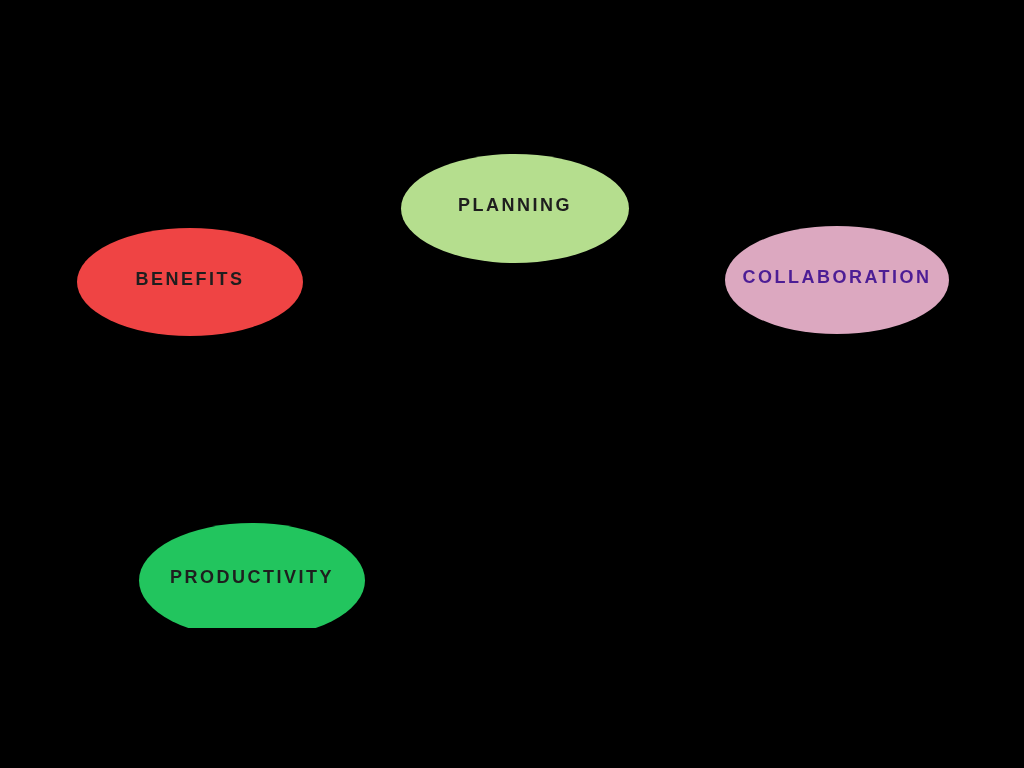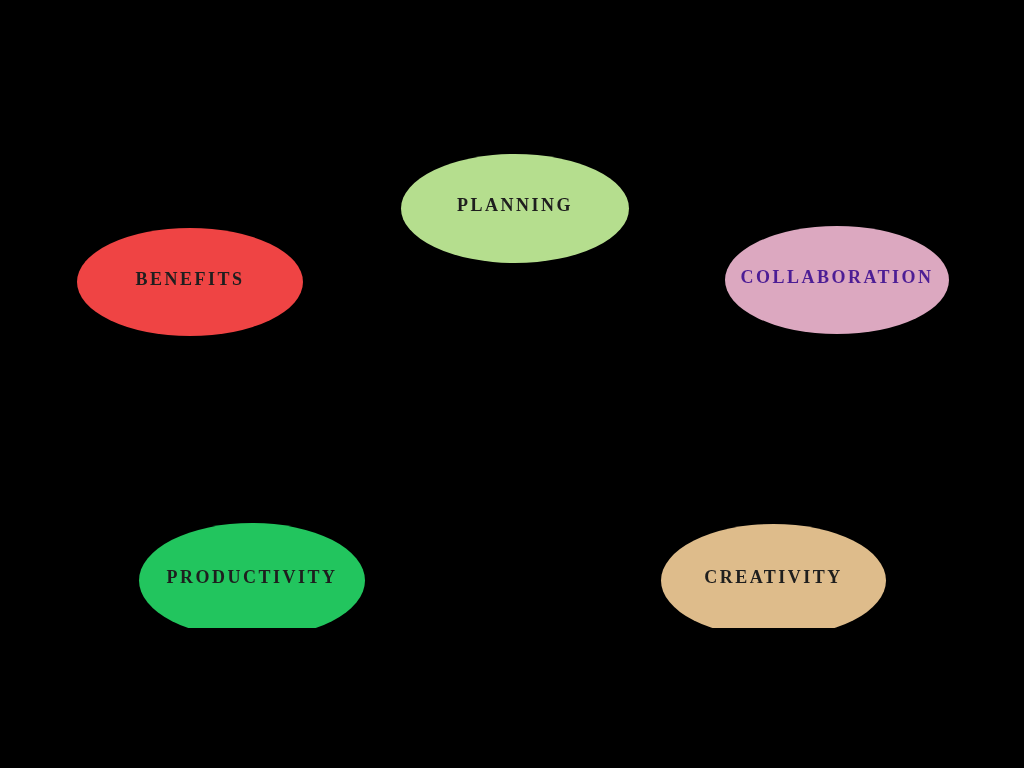--- a/index.html
+++ b/index.html
@@ -6,21 +6,21 @@
     margin: 0;
     padding: 0;
     background: #000000;
   }
   .canvas {
     position: relative;
     width: 1024px;
     height: 628px;
     background: #000000;
     overflow: hidden;
-    font-family: Liberation Serif, serif;
+    font-family: Liberation Sans, sans-serif;
   }
   .node {
     position: absolute;
     border-radius: 50%;
     display: flex;
     align-items: center;
     justify-content: center;
     cursor: pointer;
   }
   .node .label {
@@ -53,17 +53,14 @@
   </div>
 
   <div class="node node-collaboration" style="background: rgb(220, 168, 192);">
     <span class="label" style="color: #4c1d95;">COLLABORATION</span>
   </div>
 
   <div class="node node-productivity" style="background: #22c55e;">
     <span class="label" style="color: rgb(30, 30, 30);">PRODUCTIVITY</span>
   </div>
 
-  <div class="node node-creativity" style="background: rgb(222, 188, 139);">
-    <span class="label" style="color: rgb(30, 30, 30);">CREATIVITY</span>
-  </div>
 
 </div>
 
 </body></html>

